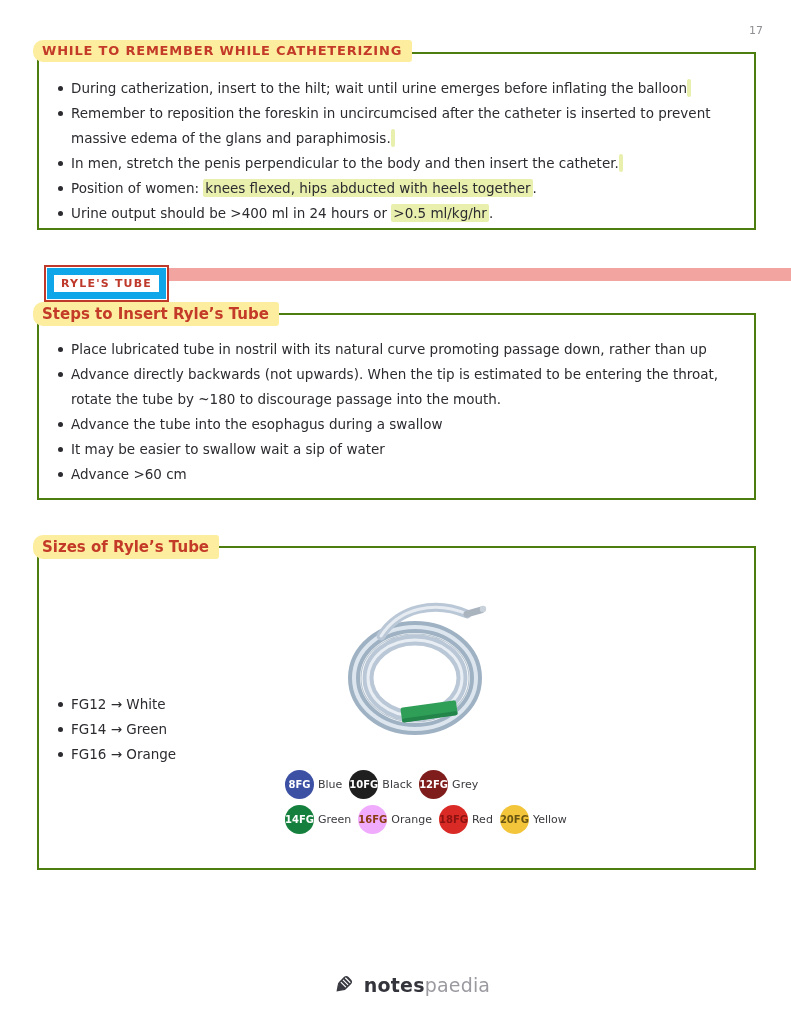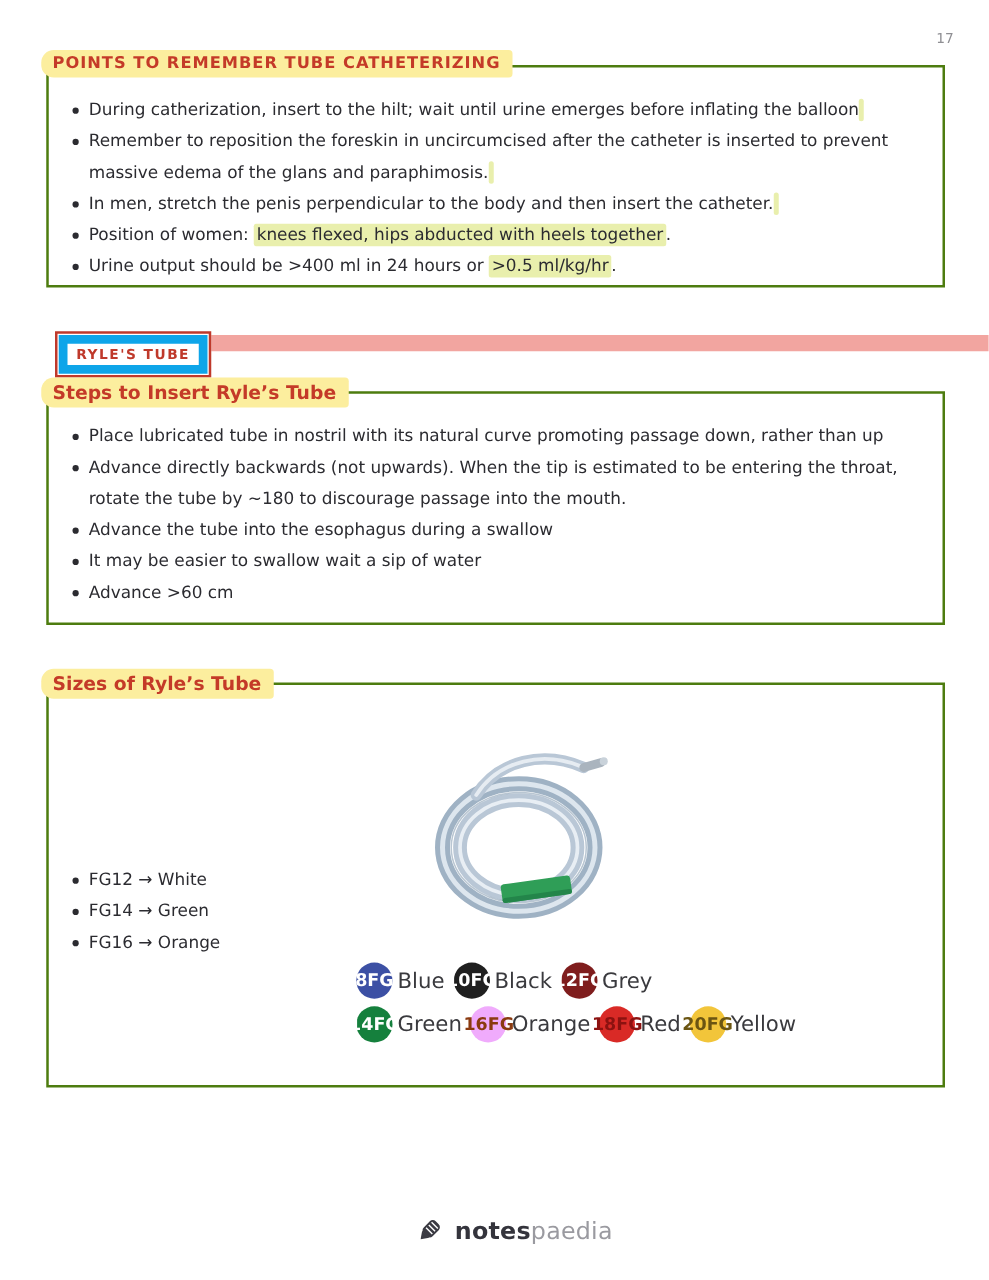--- a/index.html
+++ b/index.html
@@ -60,40 +60,40 @@
   .sizes-list li { line-height: 24.5px; }
   .tube-figure { position: absolute; left: 292px; top: 46px; width: 172px; height: 152px; }
   .legend { position: absolute; left: 246px; }
   .legend-row1 { top: 222px; }
   .legend-row2 { top: 257px; }
   .legend { display: flex; align-items: center; gap: 7px; }
   .legend-item { display: flex; align-items: center; gap: 4px; }
   .fg-circle {
     width: 29px; height: 29px; border-radius: 50%;
     display: flex; align-items: center; justify-content: center;
-    font-size: 14px; font-weight: bold; flex: 0 0 auto;
+    font-size: 10px; font-weight: bold; flex: 0 0 auto;
   }
-  .fg-label { font-size: 17px; color: #3a3a3e; }
+  .fg-label { font-size: 11px; color: #3a3a3e; }
   
   .footer-logo {
     position: absolute; left: 0; right: 0; bottom: 14px;
     display: flex; align-items: center; justify-content: center; gap: 8px; padding-left: 30px;
   }
   .logo-text { font-size: 19px; letter-spacing: 0.2px; }
   .logo-bold { font-weight: bold; color: #34343c; }
   .logo-light { color: #9a9aa0; }
 </style>
 </head>
 <body>
 
 <div class="page">
 
   <div class="page-number">17</div>
 
-  <div class="sec-header upper">POINTS TO REMEMBER TUBE CATHETERIZING</div>
+  <div class="sec-header upper">WHILE TO REMEMBER WHILE CATHETERIZING</div>
   <div class="note-box box-catheter">
     <ul class="bullets">
       <li><span>During catherization, insert to the hilt; wait until urine emerges before inflating the balloon</span><span class="hl"></span><span></span></li>
       <li><span>Remember to reposition the foreskin in uncircumcised after the catheter is inserted to prevent massive edema of the glans and paraphimosis.</span><span class="hl"></span><span></span></li>
       <li><span>In men, stretch the penis perpendicular to the body and then insert the catheter.</span><span class="hl"></span><span></span></li>
       <li><span>Position of women: </span><span class="hl">knees flexed, hips abducted with heels together</span><span>.</span></li>
       <li><span>Urine output should be &gt;400 ml in 24 hours or </span><span class="hl">&gt;0.5 ml/kg/hr</span><span>.</span></li>
     </ul>
   </div>
 

